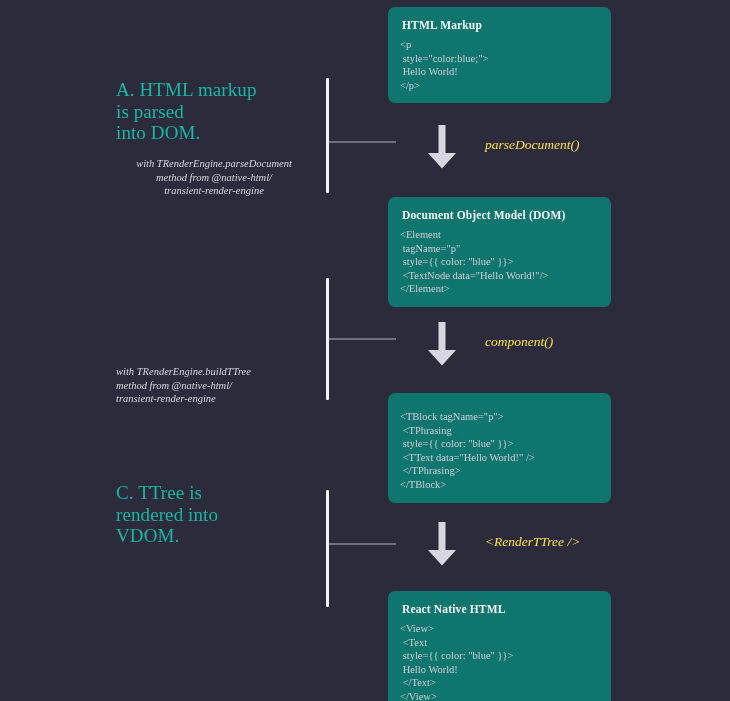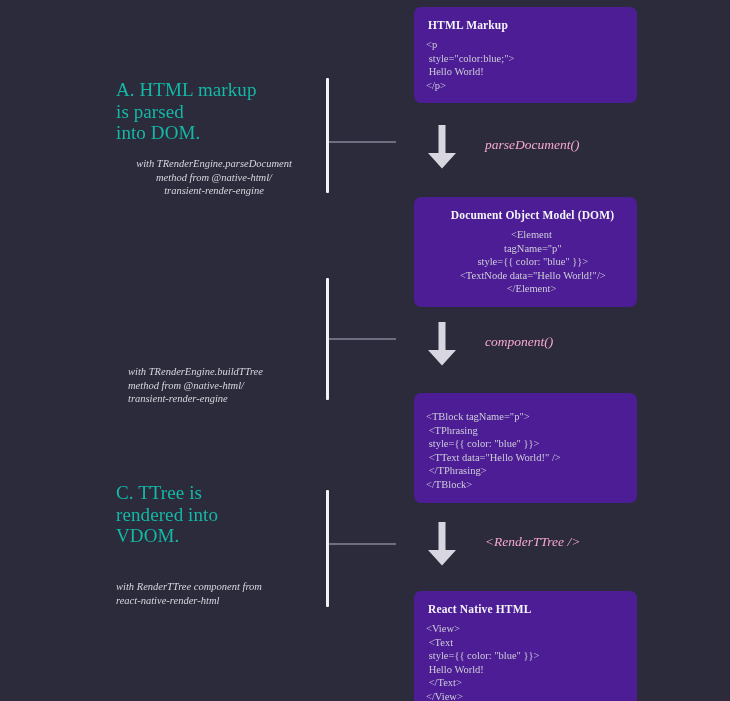--- a/index.html
+++ b/index.html
@@ -60,24 +60,24 @@
     position: absolute;
     left: 3px;
     height: 2px;
     width: 67px;
     background: #6e6d82;
   }
 
   
   .card {
     position: absolute;
-    left: 414px;
+    left: 388px;
     width: 223px;
     box-sizing: border-box;
-    background: #4c1d95;
+    background: #0f766e;
     border-radius: 7px;
     padding: 11px 0 11px 0;
   }
   .card-title {
     color: #f4f3f7;
     font-family: "Liberation Serif", serif;
     font-weight: bold;
     font-size: 11.5px;
     line-height: 14px;
     padding: 0 0 0 14px;
@@ -102,21 +102,21 @@
     position: absolute;
     left: 0;
     top: 0;
     width: 34px;
     height: 44px;
   }
   .arrow-label {
     position: absolute;
     left: 60px;
     top: 11px;
-    color: #f9a8d4;
+    color: #fde047;
     font-family: "Liberation Serif", serif;
     font-style: italic;
     font-size: 13.5px;
     line-height: 17px;
     white-space: nowrap;
   }
 </style>
 </head>
 <body>
 
@@ -126,34 +126,30 @@
     <div class="step-heading">A. HTML markup
 is parsed
 into DOM.</div>
   </div>
   <div class="step" style="top: 157px; text-align: center;">
     <div class="step-caption">with TRenderEngine.parseDocument
 method from @native-html/
 transient-render-engine</div>
   </div>
 
-  <div class="step" style="top: 365px; margin-left: 12px;">
+  <div class="step" style="top: 365px;">
     <div class="step-caption">with TRenderEngine.buildTTree
 method from @native-html/
 transient-render-engine</div>
   </div>
 
   <div class="step" style="top: 482px;">
     <div class="step-heading">C. TTree is
 rendered into
 VDOM.</div>
-  </div>
-  <div class="step" style="top: 580px;">
-    <div class="step-caption">with RenderTTree component from
-react-native-render-html</div>
   </div>
 
   <div class="bracket" style="left:326px; top:78px; width:70px; height:115px;">
     <div class="vbar"></div>
     <div class="hbar" style="top:63px;"></div>
   </div>
 
   <div class="bracket" style="left:326px; top:278px; width:70px; height:122px;">
     <div class="vbar"></div>
     <div class="hbar" style="top:60px;"></div>
@@ -172,21 +168,21 @@
 &lt;/p&gt;</div>
   </div>
 
   <div class="arrow-group" style="top: 125px;">
     <svg class="arrow-glyph" viewBox="0 0 34 44">
       <path d="M13.5 0 H20.5 V28 H31 L17 43.5 L3 28 H13.5 Z" fill="#d8d6e0"></path>
     </svg>
     <div class="arrow-label">parseDocument()</div>
   </div>
 
-  <div class="card" style="top: 197px; text-align: center;">
+  <div class="card" style="top: 197px;">
     <div class="card-title">Document Object Model (DOM)</div>
     <div class="card-code">&lt;Element
  tagName="p"
  style={{ color: "blue" }}&gt;
  &lt;TextNode data="Hello World!"/&gt;
 &lt;/Element&gt;</div>
   </div>
 
   <div class="arrow-group" style="top: 322px;">
     <svg class="arrow-glyph" viewBox="0 0 34 44">

